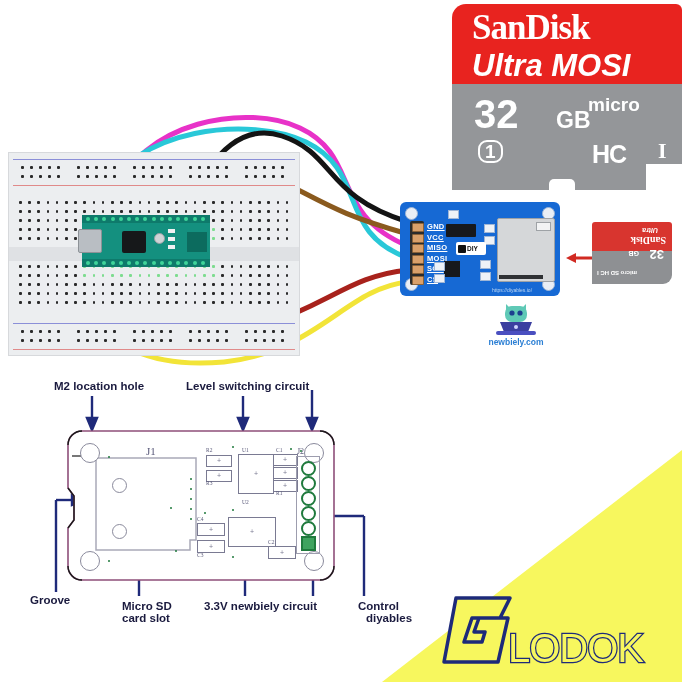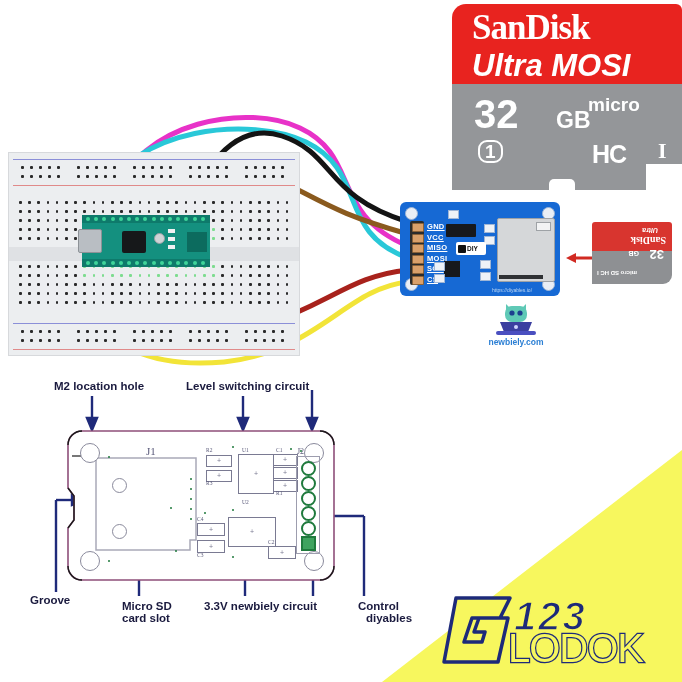--- a/index.html
+++ b/index.html
@@ -809,17 +809,16 @@
       </div>
   </div>
 
   <div class="abs nosel" id="yellowcorner">
     <div class="ytri"></div>
   </div>
   <div class="abs nosel" id="logo">
     <svg class="logo-g" viewBox="0 0 74 68">
       <path d="M18 2 L72 2 L62 22 L34 22 L26 46 L44 46 L47 36 L36 36 L41 22 L70 22 L60 66 L6 66 Z" fill="#f7f75e" stroke="#1d2a7a" stroke-width="3.5" stroke-linejoin="round"></path>
     </svg>
-    <div class="logo-123">123</div>
     <div class="logo-lodok">LODOK</div>
   </div>
 
 </div>
 
 </body></html>

